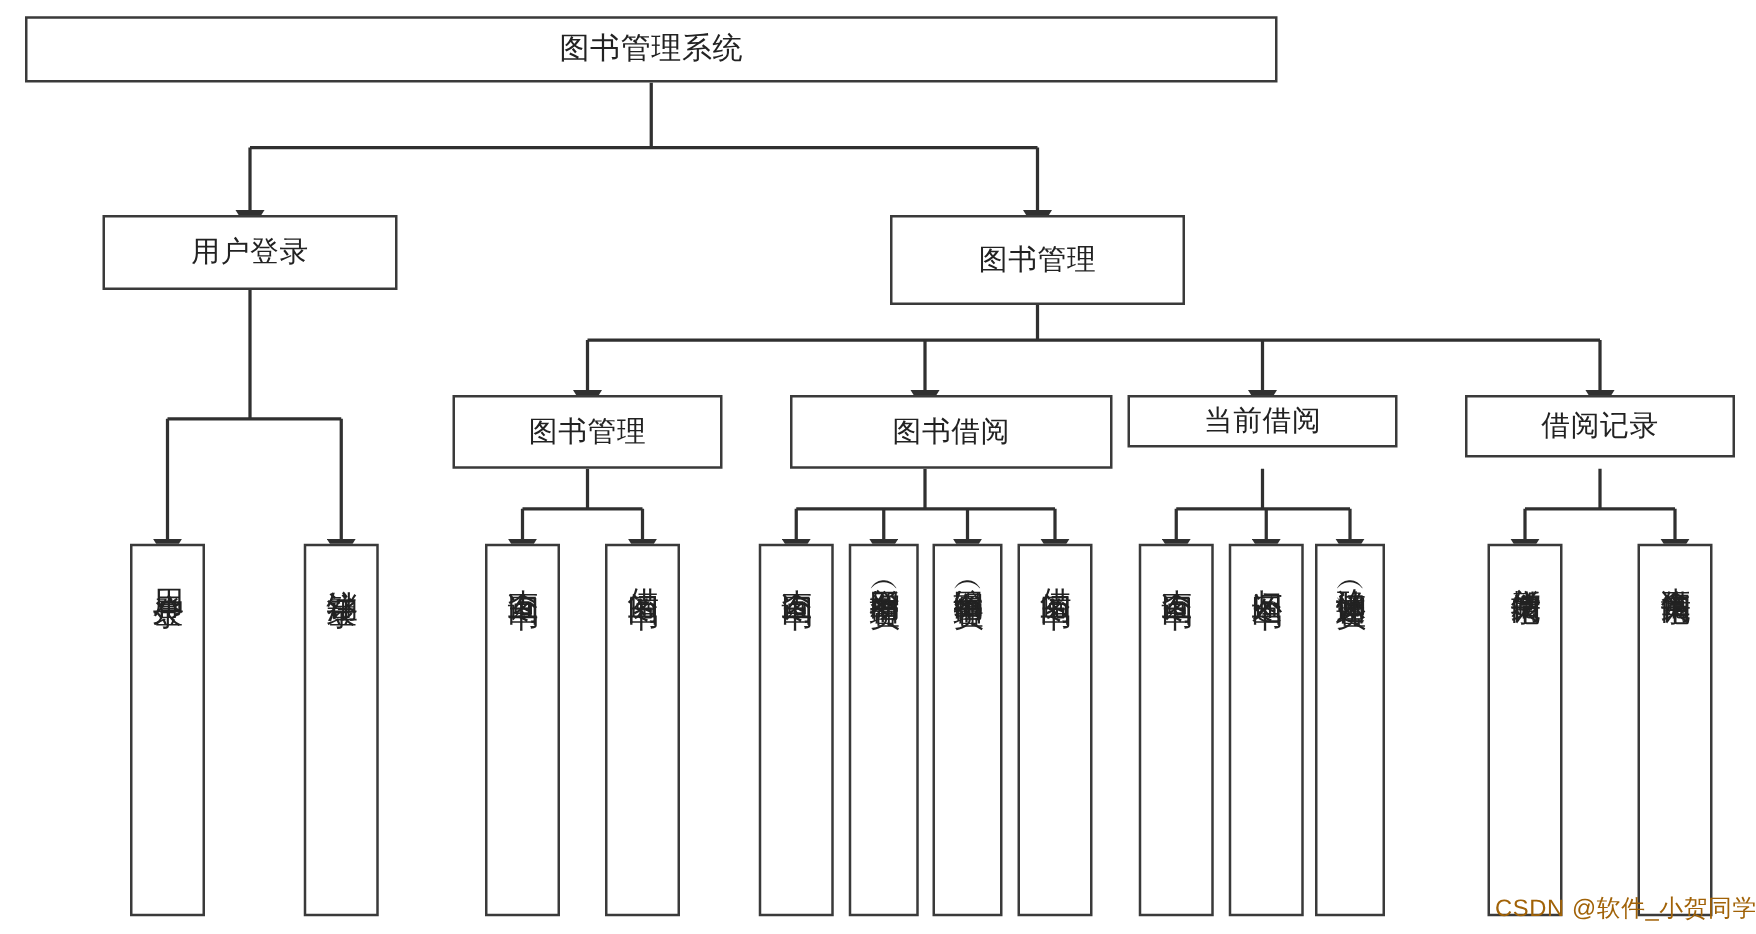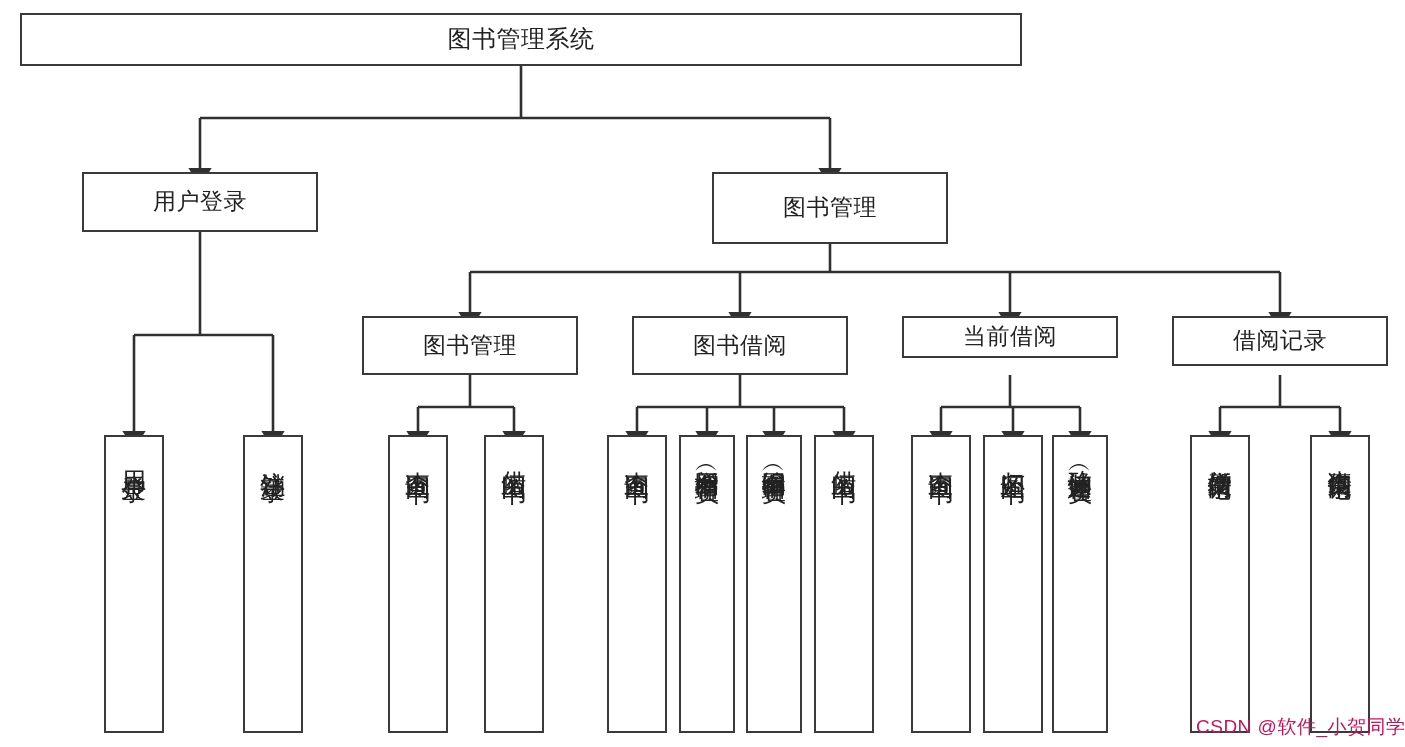--- a/index.html
+++ b/index.html
@@ -61,21 +61,21 @@
   }
   .node.v.tall .label{
     font-size:24px;
     letter-spacing:1.5px;
   }
   .watermark{
     position:absolute;
     left:1196px;
     top:714px;
     font-size:19px;
-    color:#be185d;
+    color:#a16207;
     letter-spacing:0.5px;
     white-space:nowrap;
     z-index:4;
     user-select:none;
   }
 </style>
 </head>
 <body>
 
 <div id="canvas">
@@ -129,21 +129,21 @@
       </div>
       <div class="node h" style="left: 82px; top: 172px; width: 236px; height: 60px;">
         <span class="label">用户登录</span>
       </div>
       <div class="node h" style="left: 712px; top: 172px; width: 236px; height: 72px;">
         <span class="label">图书管理</span>
       </div>
       <div class="node h" style="left: 362px; top: 316px; width: 216px; height: 59px;">
         <span class="label">图书管理</span>
       </div>
-      <div class="node h" style="left: 632px; top: 316px; width: 216px; height: 59px;">
+      <div class="node h" style="left: 632px; top: 316px; width: 258px; height: 59px;">
         <span class="label">图书借阅</span>
       </div>
       <div class="node h" style="left: 902px; top: 316px; width: 216px; height: 42px;">
         <span class="label">当前借阅</span>
       </div>
       <div class="node h" style="left: 1172px; top: 316px; width: 216px; height: 50px;">
         <span class="label">借阅记录</span>
       </div>
       <div class="node v" style="left: 104px; top: 435px; width: 60px; height: 298px;">
         <span class="label">用户登录</span>

